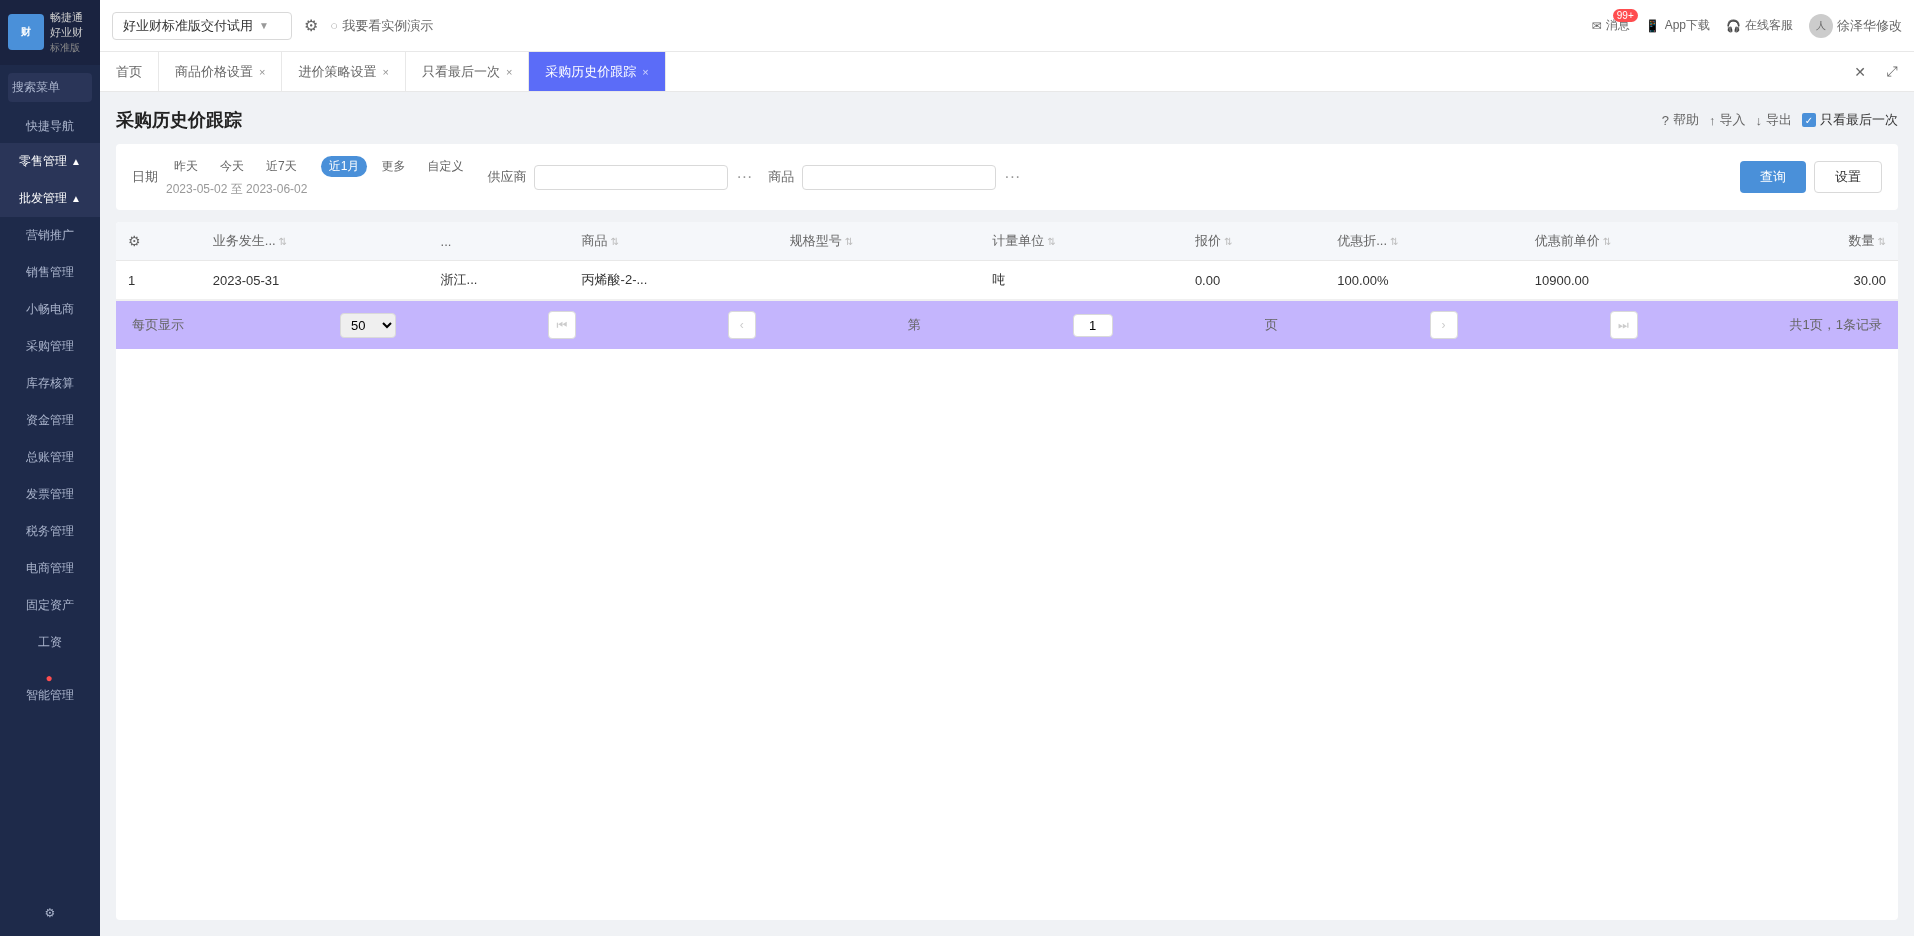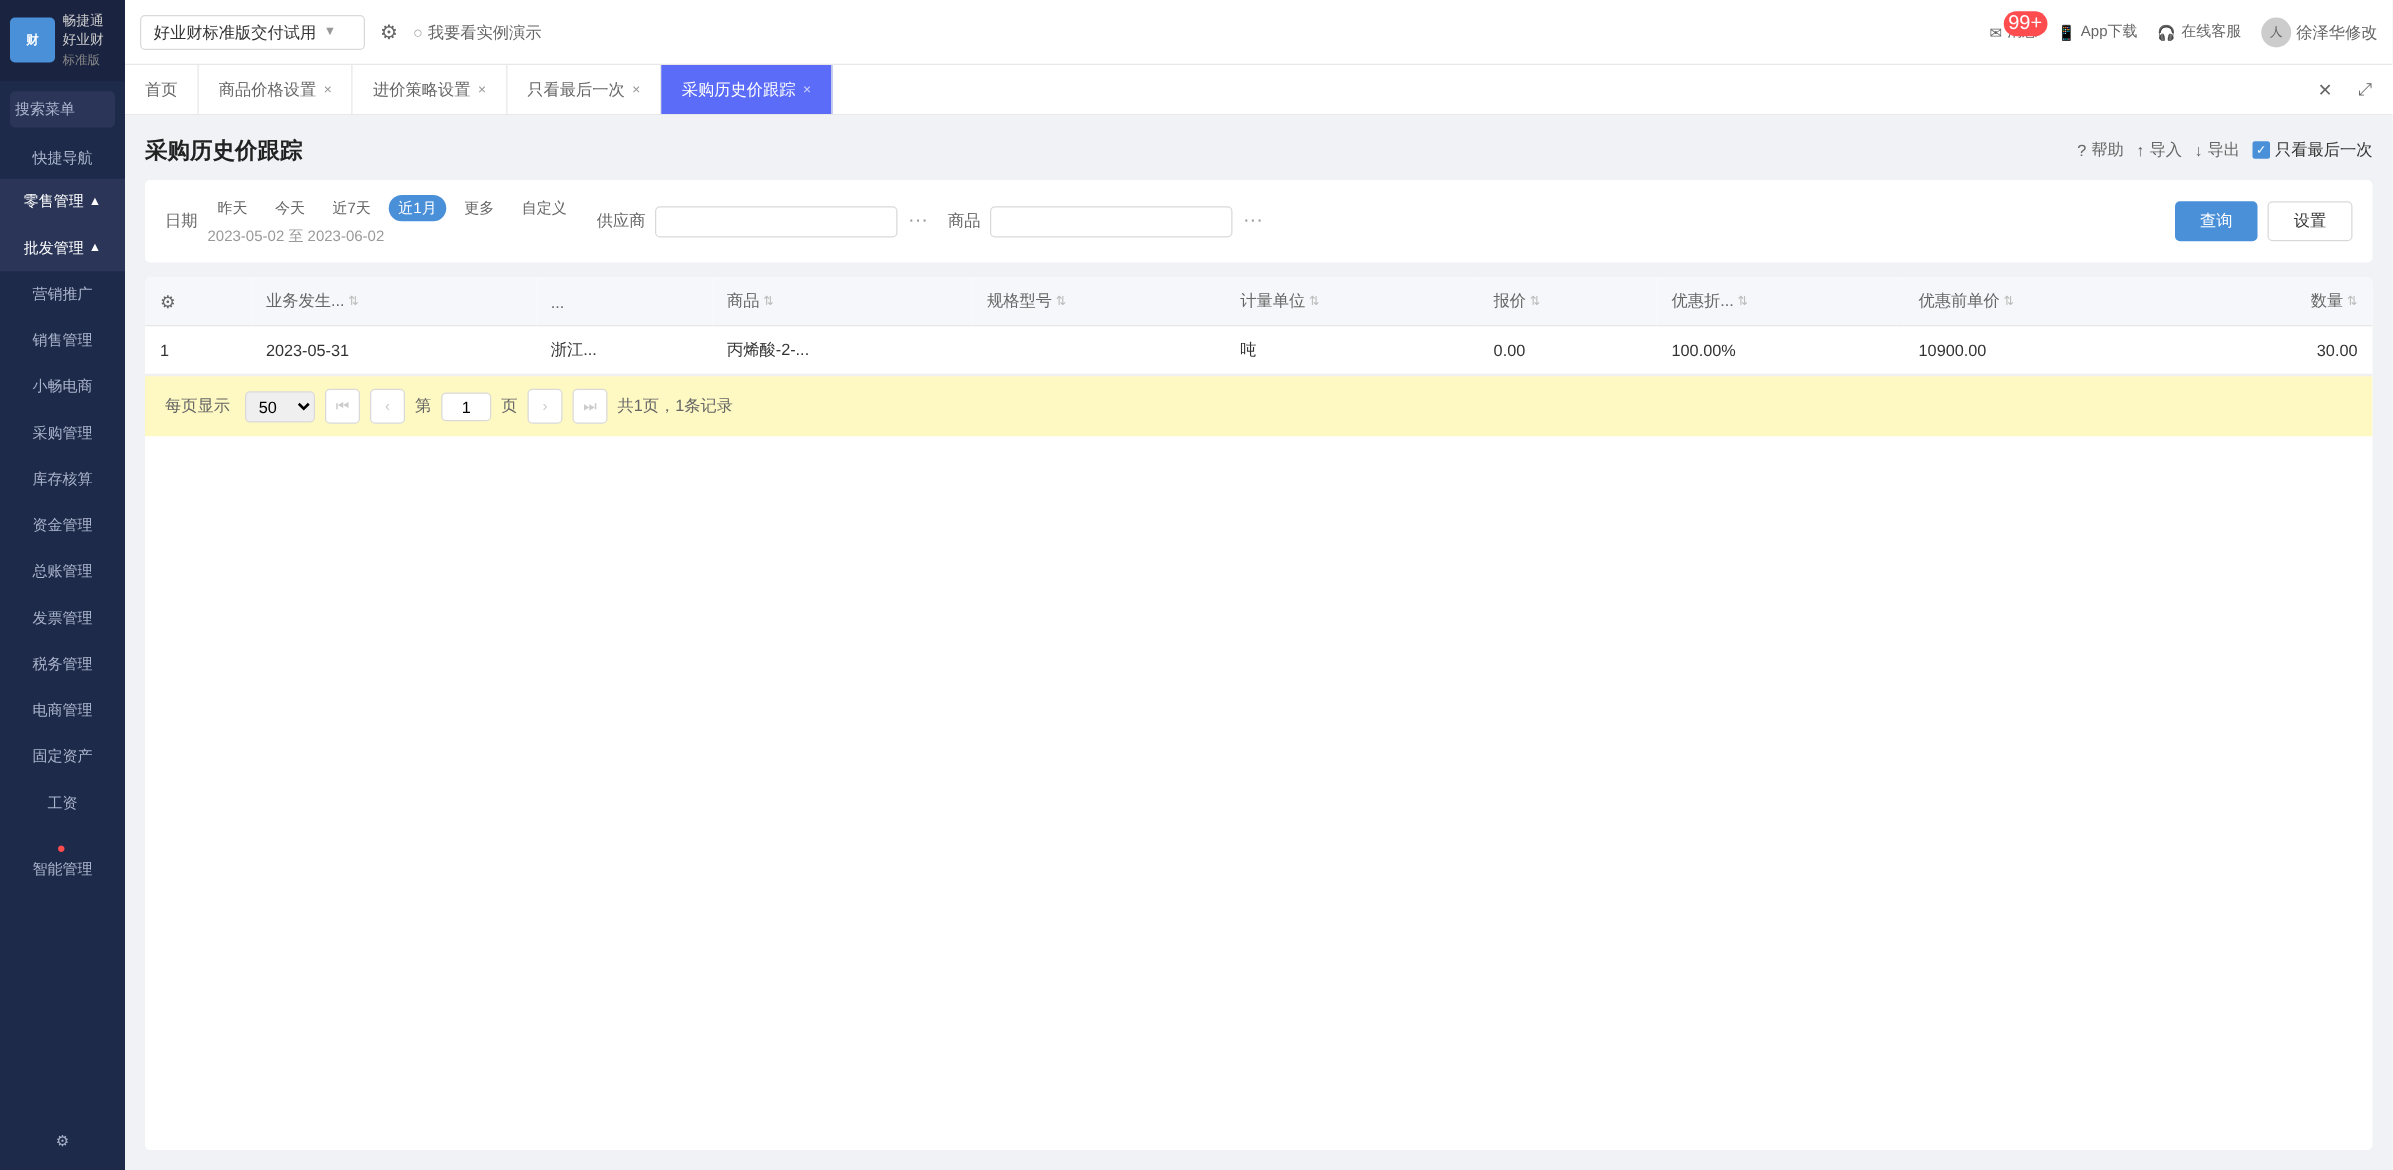--- a/index.html
+++ b/index.html
@@ -26,21 +26,21 @@
 
     
     .topbar { height: 52px; background: #fff; display: flex; align-items: center; padding: 0 12px; gap: 12px; border-bottom: 1px solid #e8e8e8; flex-shrink: 0; }
     .topbar-app-selector { display: flex; align-items: center; gap: 6px; padding: 4px 10px; border: 1px solid #d9d9d9; border-radius: 4px; cursor: pointer; font-size: 13px; min-width: 180px; }
     .topbar-app-selector .chevron { font-size: 10px; color: #999; }
     .topbar-settings-icon { color: #666; cursor: pointer; font-size: 16px; }
     .topbar-demo { display: flex; align-items: center; gap: 4px; color: #666; font-size: 13px; cursor: pointer; }
     .topbar-demo-icon { color: #aaa; }
     .topbar-right { margin-left: auto; display: flex; align-items: center; gap: 16px; }
     .topbar-badge-btn { position: relative; display: flex; align-items: center; gap: 4px; cursor: pointer; color: #666; font-size: 12px; }
-    .badge { background: #ff4d4f; color: white; font-size: 16px; border-radius: 10px; padding: 1px 4px; position: absolute; top: -8px; right: -8px; }
+    .badge { background: #ff4d4f; color: white; font-size: 10px; border-radius: 10px; padding: 1px 4px; position: absolute; top: -8px; right: -8px; }
     .topbar-user { display: flex; align-items: center; gap: 4px; cursor: pointer; color: #666; font-size: 13px; }
     .user-avatar { width: 24px; height: 24px; border-radius: 50%; background: #ccc; display: flex; align-items: center; justify-content: center; font-size: 10px; }
 
     
     .tabbar { height: 40px; background: #fff; display: flex; align-items: center; padding: 0; border-bottom: 1px solid #e8e8e8; flex-shrink: 0; overflow-x: auto; }
     .tab { padding: 0 16px; height: 40px; display: flex; align-items: center; gap: 6px; cursor: pointer; font-size: 13px; color: #666; border-right: 1px solid #e8e8e8; white-space: nowrap; flex-shrink: 0; }
     .tab.active { background: #5b6cf8; color: #fff; }
     .tab.home { color: #666; }
     .tab-close { font-size: 11px; cursor: pointer; opacity: 0.7; }
     .tabbar-right { margin-left: auto; display: flex; align-items: center; padding: 0 8px; gap: 4px; }
@@ -57,40 +57,40 @@
     .checkbox-label { display: flex; align-items: center; gap: 4px; font-size: 13px; color: #333; cursor: pointer; }
     .checkbox-blue { width: 14px; height: 14px; background: #4a90d9; border-radius: 2px; display: flex; align-items: center; justify-content: center; }
     .checkbox-blue::after { content: '✓'; color: white; font-size: 10px; }
 
     
     .filter-bar { background: #fff; border-radius: 4px; padding: 12px 16px; display: flex; align-items: center; gap: 16px; flex-wrap: wrap; }
     .filter-group { display: flex; align-items: center; gap: 8px; }
     .filter-label { font-size: 13px; color: #666; white-space: nowrap; }
     .date-options { display: flex; align-items: center; gap: 6px; }
     .date-option { padding: 2px 8px; font-size: 12px; cursor: pointer; color: #666; border-radius: 12px; }
-    .date-option.active { background: #4a90d9; color: #fff; }
+    .date-option.active { background: #4a90d9; color: #fff; margin-left: 10px; }
     .date-range { font-size: 12px; color: #999; margin-top: 2px; }
     .filter-input { border: 1px solid #d9d9d9; border-radius: 4px; padding: 4px 8px; font-size: 13px; color: #333; min-width: 160px; outline: none; }
     .filter-dots { color: #999; cursor: pointer; font-size: 16px; }
     .filter-actions { margin-left: auto; display: flex; gap: 8px; }
     .btn-primary { background: #4a90d9; color: #fff; border: none; border-radius: 4px; padding: 6px 20px; font-size: 13px; cursor: pointer; }
     .btn-default { background: #fff; color: #333; border: 1px solid #d9d9d9; border-radius: 4px; padding: 6px 20px; font-size: 13px; cursor: pointer; }
 
     
     .table-container { background: #fff; border-radius: 4px; overflow: auto; flex: 1; }
     table { width: 100%; border-collapse: collapse; min-width: 900px; }
     thead tr { background: #f5f7fa; }
     th { padding: 10px 12px; text-align: left; font-weight: normal; font-size: 13px; color: #666; border-bottom: 1px solid #e8e8e8; white-space: nowrap; }
     td { padding: 10px 12px; font-size: 13px; color: #333; border-bottom: 1px solid #f0f0f0; }
     .th-sort { display: flex; align-items: center; gap: 3px; cursor: pointer; }
     .sort-icon { font-size: 10px; color: #bbb; }
     .gear-icon { font-size: 14px; color: #666; cursor: pointer; }
 
     
-    .pagination { background: #fef9c3; padding: 10px 16px; display: flex; align-items: center; justify-content: flex-start; gap: 8px; border-top: 1px solid #f0f0f0; font-size: 13px; color: #666; }
+    .pagination { background: #c4b5fd; padding: 10px 16px; display: flex; align-items: center; justify-content: space-between; gap: 8px; border-top: 1px solid #f0f0f0; font-size: 13px; color: #666; }
     .pagination-info { margin-right: 4px; }
     .page-size-select { border: 1px solid #d9d9d9; border-radius: 4px; padding: 3px 6px; font-size: 13px; outline: none; }
     .page-nav-btn { width: 28px; height: 28px; display: flex; align-items: center; justify-content: center; border: 1px solid #d9d9d9; border-radius: 4px; cursor: pointer; font-size: 12px; color: #666; background: #fff; }
     .page-nav-btn.disabled { color: #ccc; cursor: not-allowed; }
     .page-input { width: 40px; text-align: center; border: 1px solid #d9d9d9; border-radius: 4px; padding: 3px; font-size: 13px; outline: none; }
     .filter-date-col { display: flex; flex-direction: column; gap: 2px; }
   </style>
 </head>
 <body>
 

